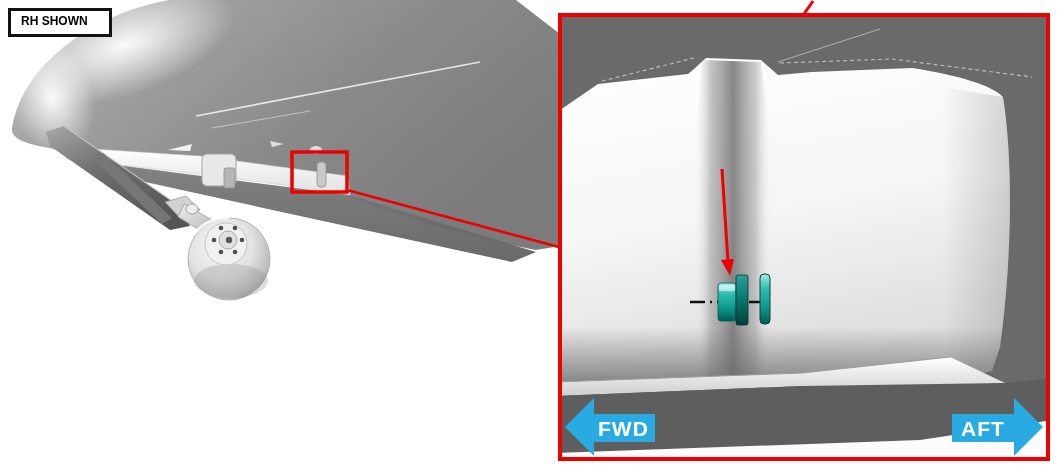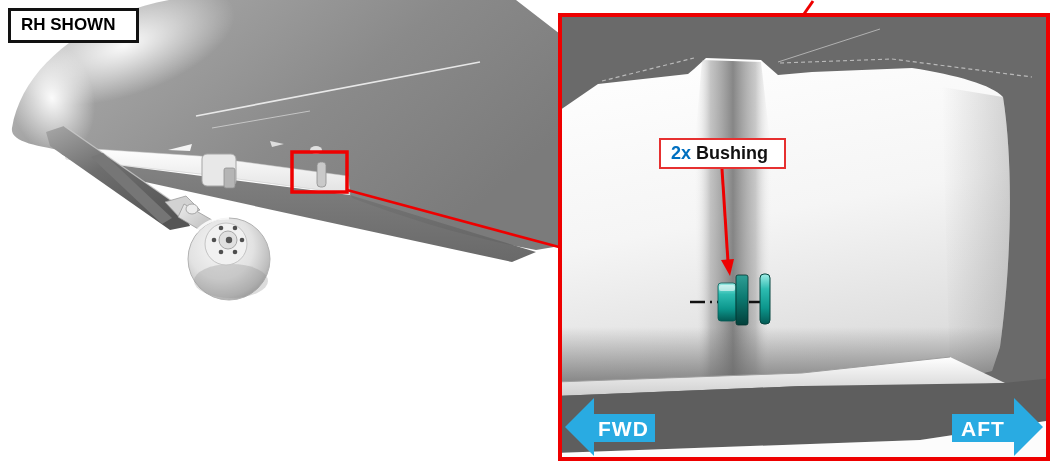--- a/index.html
+++ b/index.html
@@ -1,21 +1,21 @@
 <!DOCTYPE html>
 <html><head>
 <meta charset="utf-8">
 <style>
   html,body{margin:0;padding:0;background:#fff;}
   .stage{position:relative;width:1063px;height:472px;background:#ffffff;overflow:hidden;
          font-family:"Liberation Sans",sans-serif;}
   .overview{position:absolute;left:0;top:0;width:560px;height:472px;}
   .overview svg{position:absolute;left:0;top:0;}
   .note-box{position:absolute;left:8px;top:8px;background:#ffffff;border:3px solid #121212;
-            padding:3px 21px 4px 10px;font-weight:bold;font-size:17px;line-height:1.32;
+            padding:3px 21px 4px 10px;font-weight:bold;font-size:12px;line-height:1.32;
             color:#000;white-space:nowrap;z-index:5;}
   .annot-svg{position:absolute;left:0;top:0;pointer-events:none;z-index:6;}
   .detail{position:absolute;left:558px;top:13px;width:484px;height:440px;
           border:4px solid #ee0000;background:#6a6a6a;z-index:4;}
   .detail > svg{position:absolute;left:0;top:0;}
   .callout{position:absolute;left:97px;top:121px;width:127px;height:31px;box-sizing:border-box;
            background:#ffffff;border:2px solid #e63030;display:flex;align-items:center;
            padding-left:10px;gap:5px;font-weight:bold;font-size:18px;z-index:8;}
   .callout .qty{color:#0070c0;}
   .callout .part{color:#111111;}
@@ -187,24 +187,20 @@
       <line x1="160" y1="152" x2="166" y2="245" stroke="#ee0000" stroke-width="3"></line>
       <polygon points="168,259 159,243 172,242" fill="#ee0000"></polygon>
 
       <polygon points="3,410 32,381 32,397 93,397 93,425 32,425 32,439" fill="#29abe2"></polygon>
       <text class="dir-label" x="36" y="419">FWD</text>
 
       <polygon points="481,410 452,381 452,397 390,397 390,425 452,425 452,439" fill="#29abe2"></polygon>
       <text class="dir-label" x="399" y="419">AFT</text>
     </svg>
 
-    <div class="callout">
-      <span class="qty">2x</span>
-      <span class="part">Bushing</span>
-    </div>
   </div>
 
   <svg class="annot-svg" width="1063" height="472" viewBox="0 0 1063 472">
     <rect x="292" y="152" width="55" height="40" fill="none" stroke="#ee0000" stroke-width="3.5"></rect>
     <line x1="347" y1="190" x2="559" y2="247" stroke="#ee0000" stroke-width="2.6"></line>
     <line x1="804" y1="14" x2="813" y2="1" stroke="#ee0000" stroke-width="3"></line>
   </svg>
 
 </div>
 

